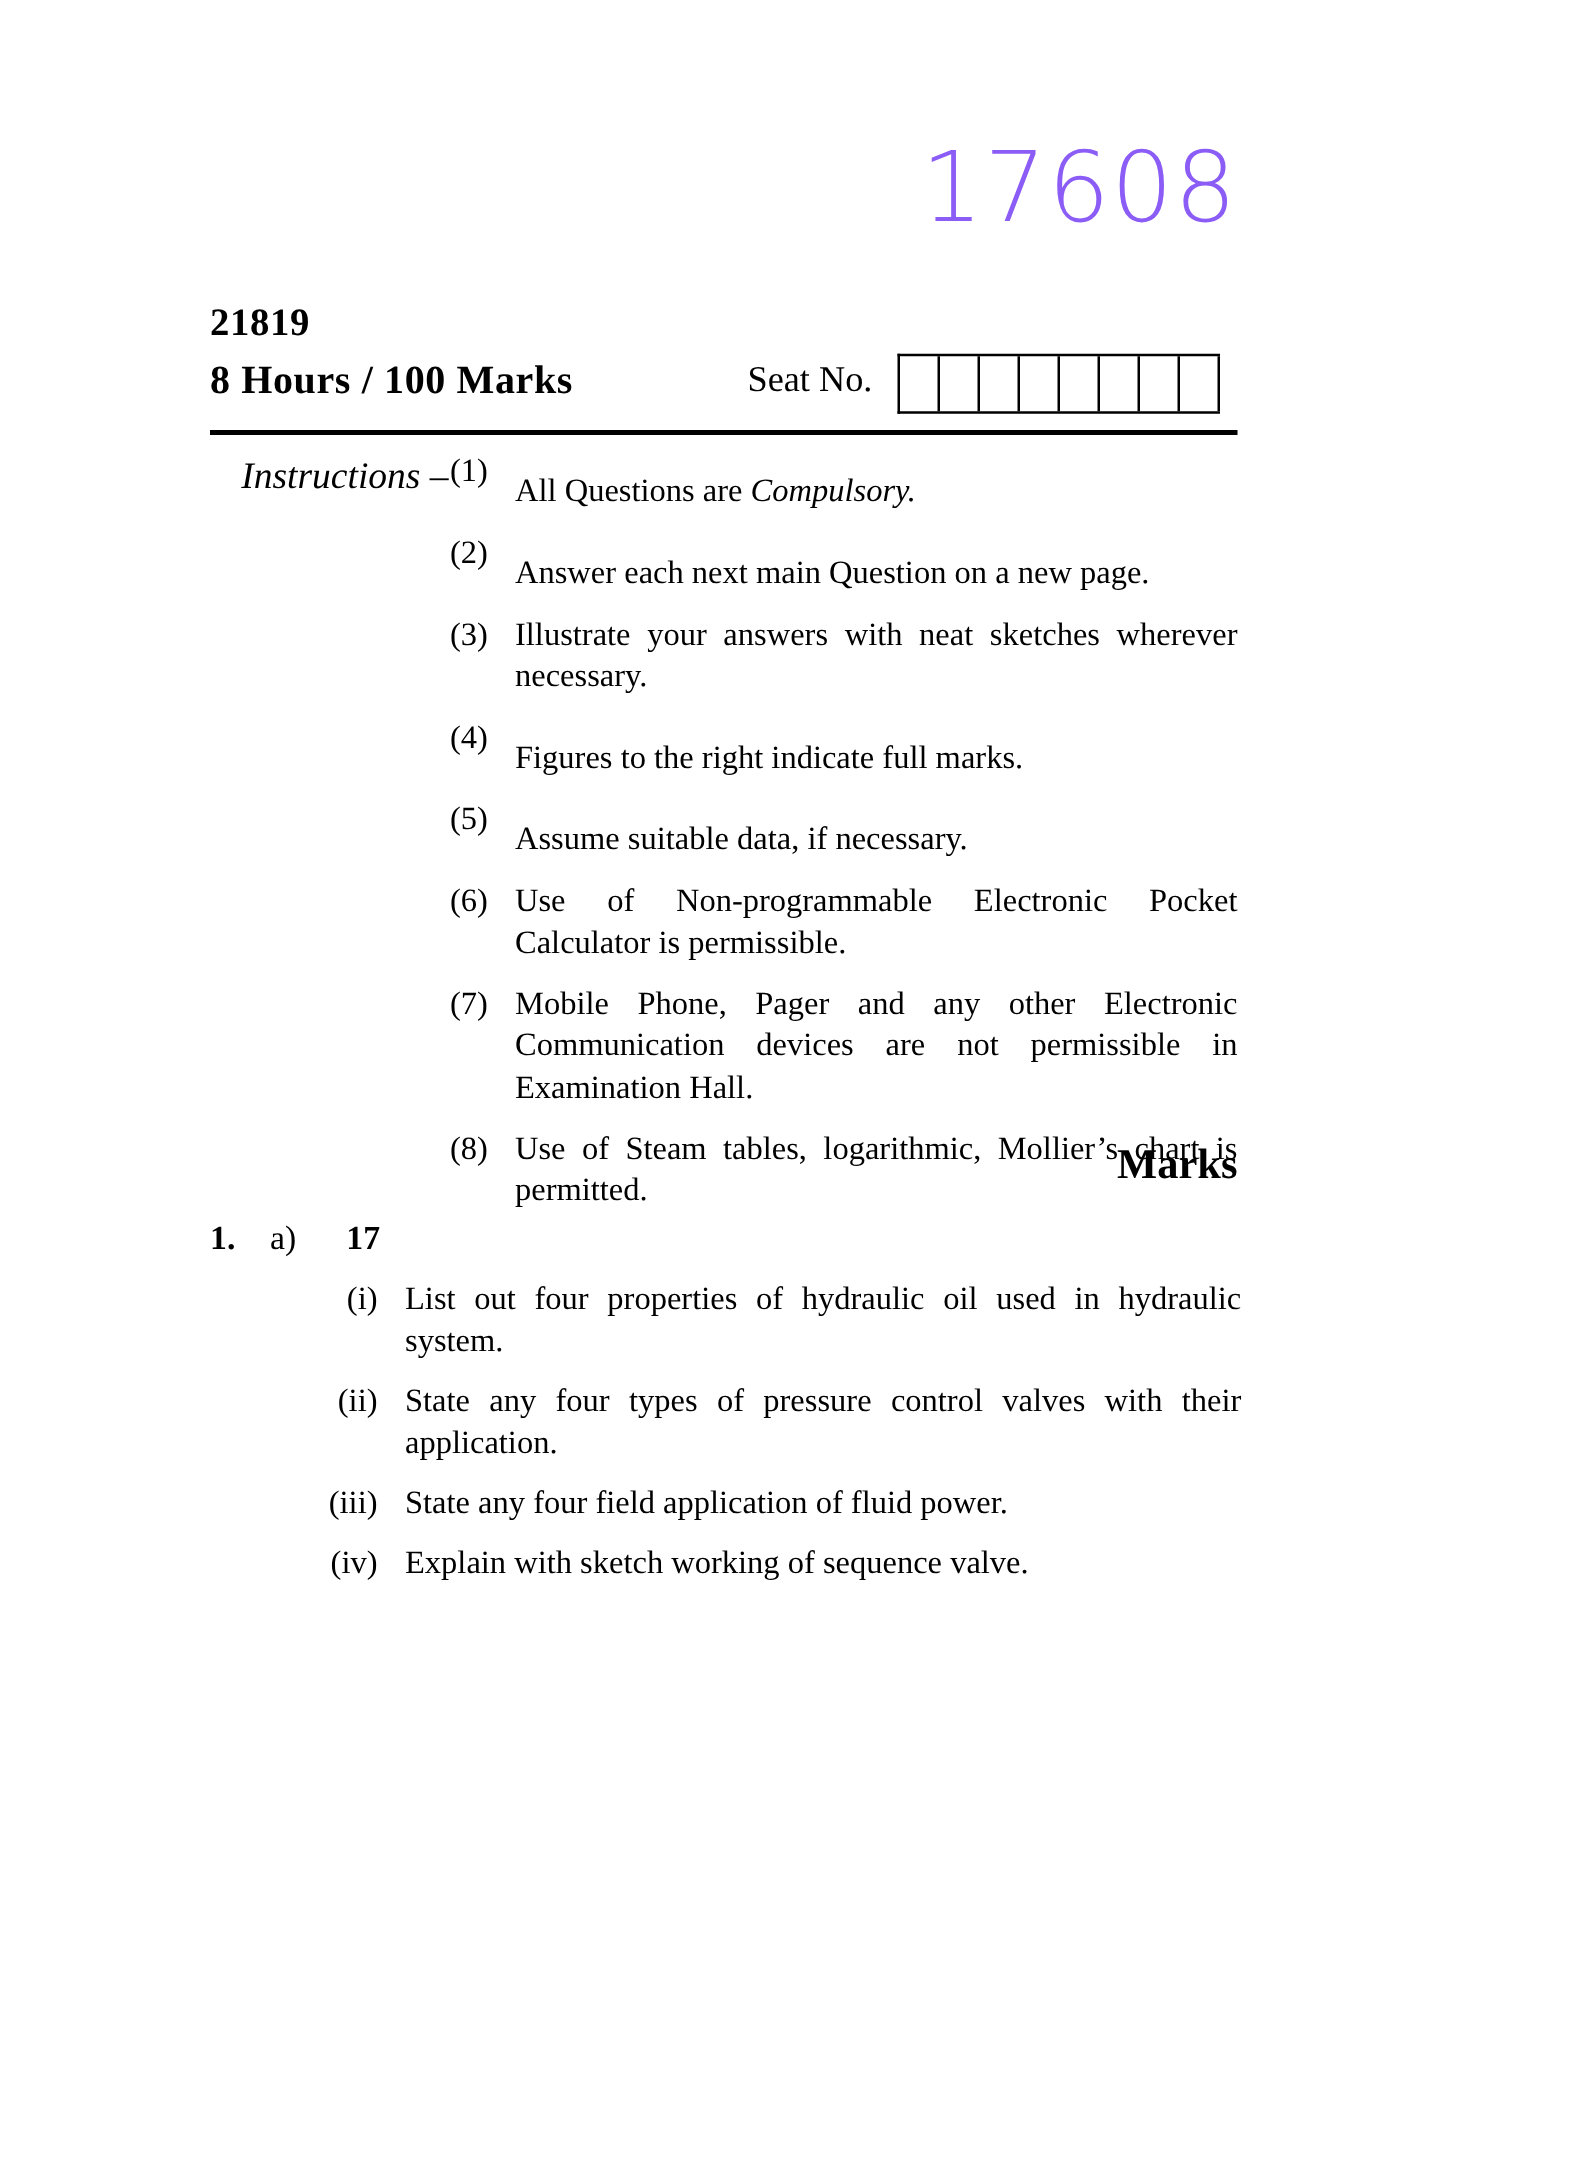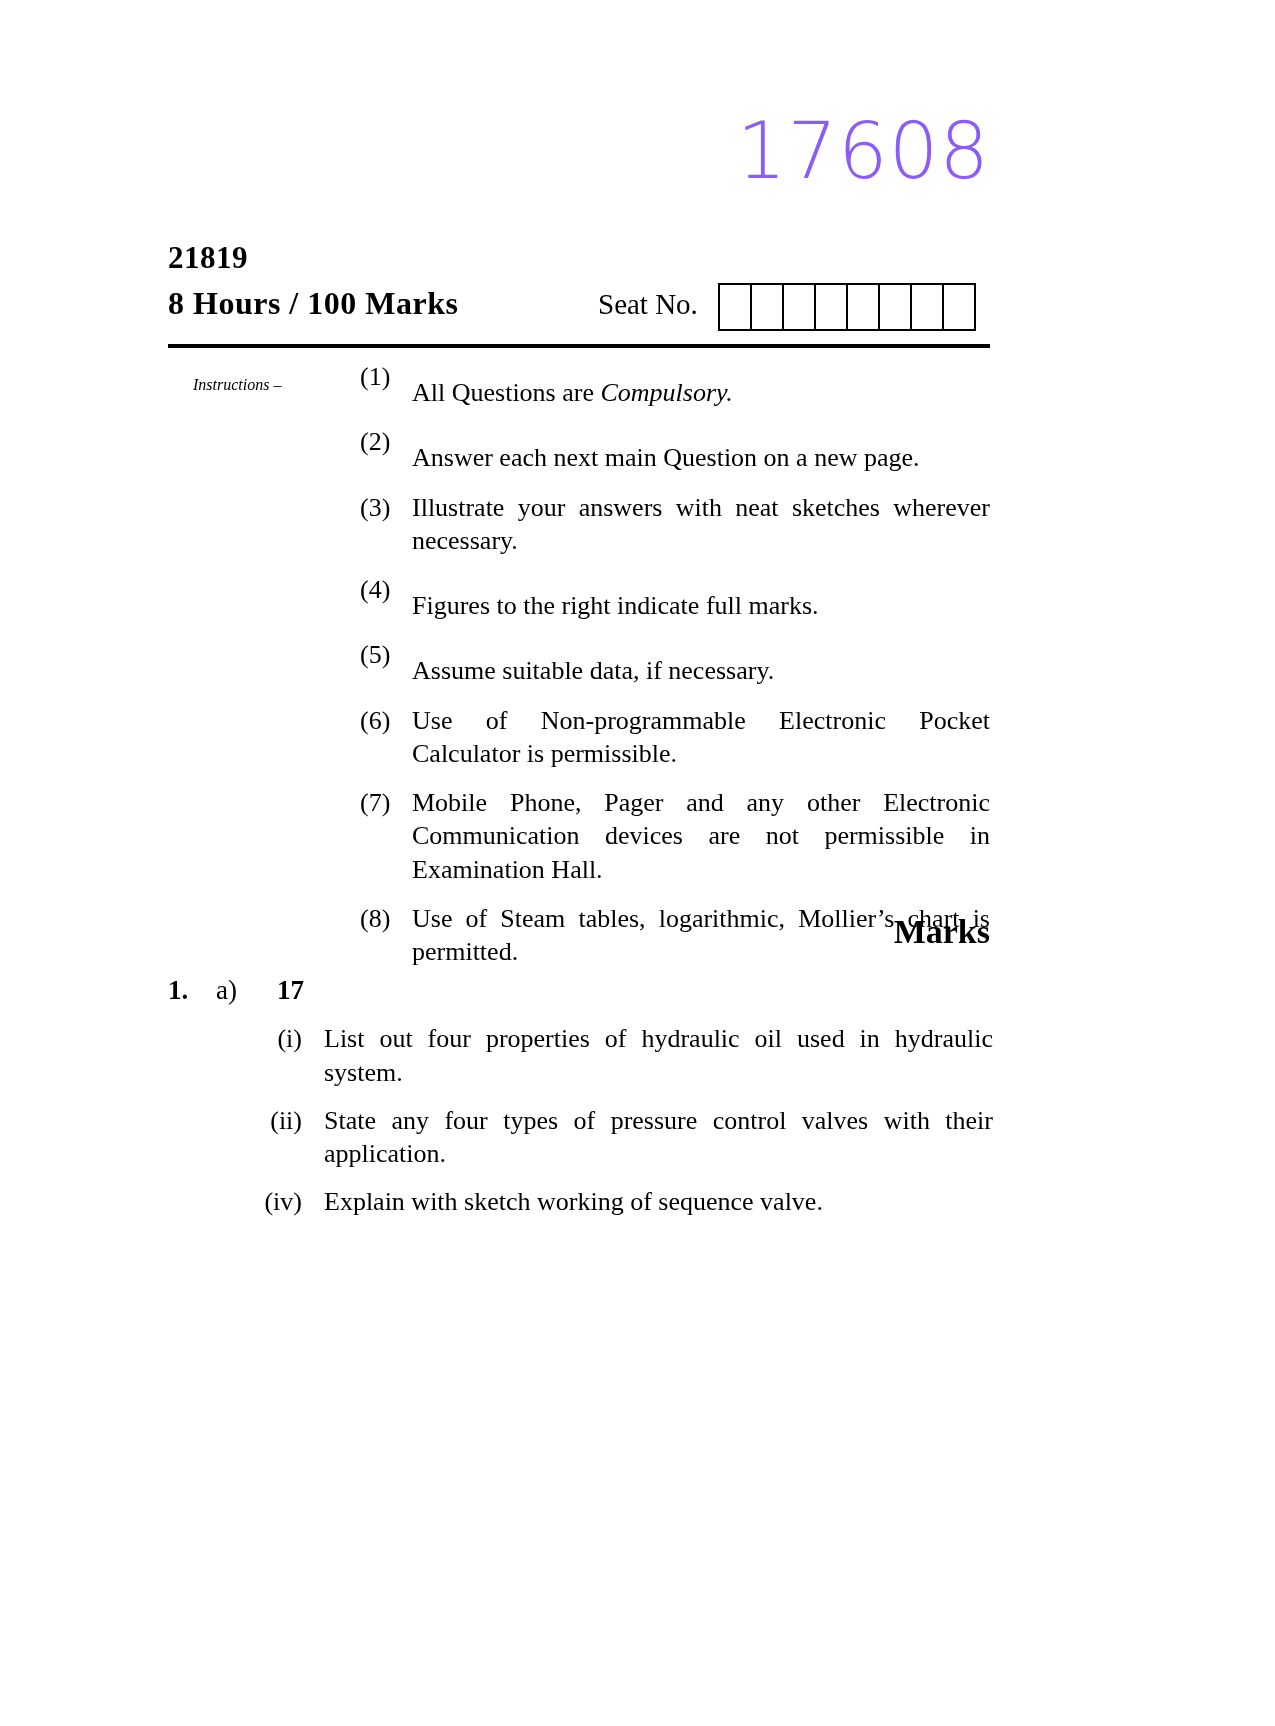--- a/index.html
+++ b/index.html
@@ -97,23 +97,23 @@
   
   .instructions {
     position: absolute;
     left: 168px;
     top: 360px;
     width: 825px;
   }
   .instructions-label {
     position: absolute;
     left: 25px;
-    top: 16px;
+    top: 4px;
     font-style: italic;
-    font-size: 16px;
+    font-size: 30px;
     white-space: nowrap;
   }
   .instr-list {
     position: absolute;
     left: 192px;
     top: 0px;
     width: 630px;
   }
   .instr-item {
     display: flex;
@@ -298,20 +298,24 @@
     <div class="sub-list" id="sub-list">
         <div class="sub-item">
           <div class="sub-num">(i)</div>
           <div class="sub-text">List out four properties of hydraulic oil used in hydraulic system.</div>
         </div>
         <div class="sub-item">
           <div class="sub-num">(ii)</div>
           <div class="sub-text">State any four types of pressure control valves with their application.</div>
         </div>
         <div class="sub-item">
+          <div class="sub-num">(iii)</div>
+          <div class="sub-text one-line">State any four field application of fluid power.</div>
+        </div>
+        <div class="sub-item">
           <div class="sub-num">(iv)</div>
           <div class="sub-text one-line">Explain with sketch working of sequence valve.</div>
         </div>
       </div>
   </div>
 
 
 </div>
 
 </body></html>

